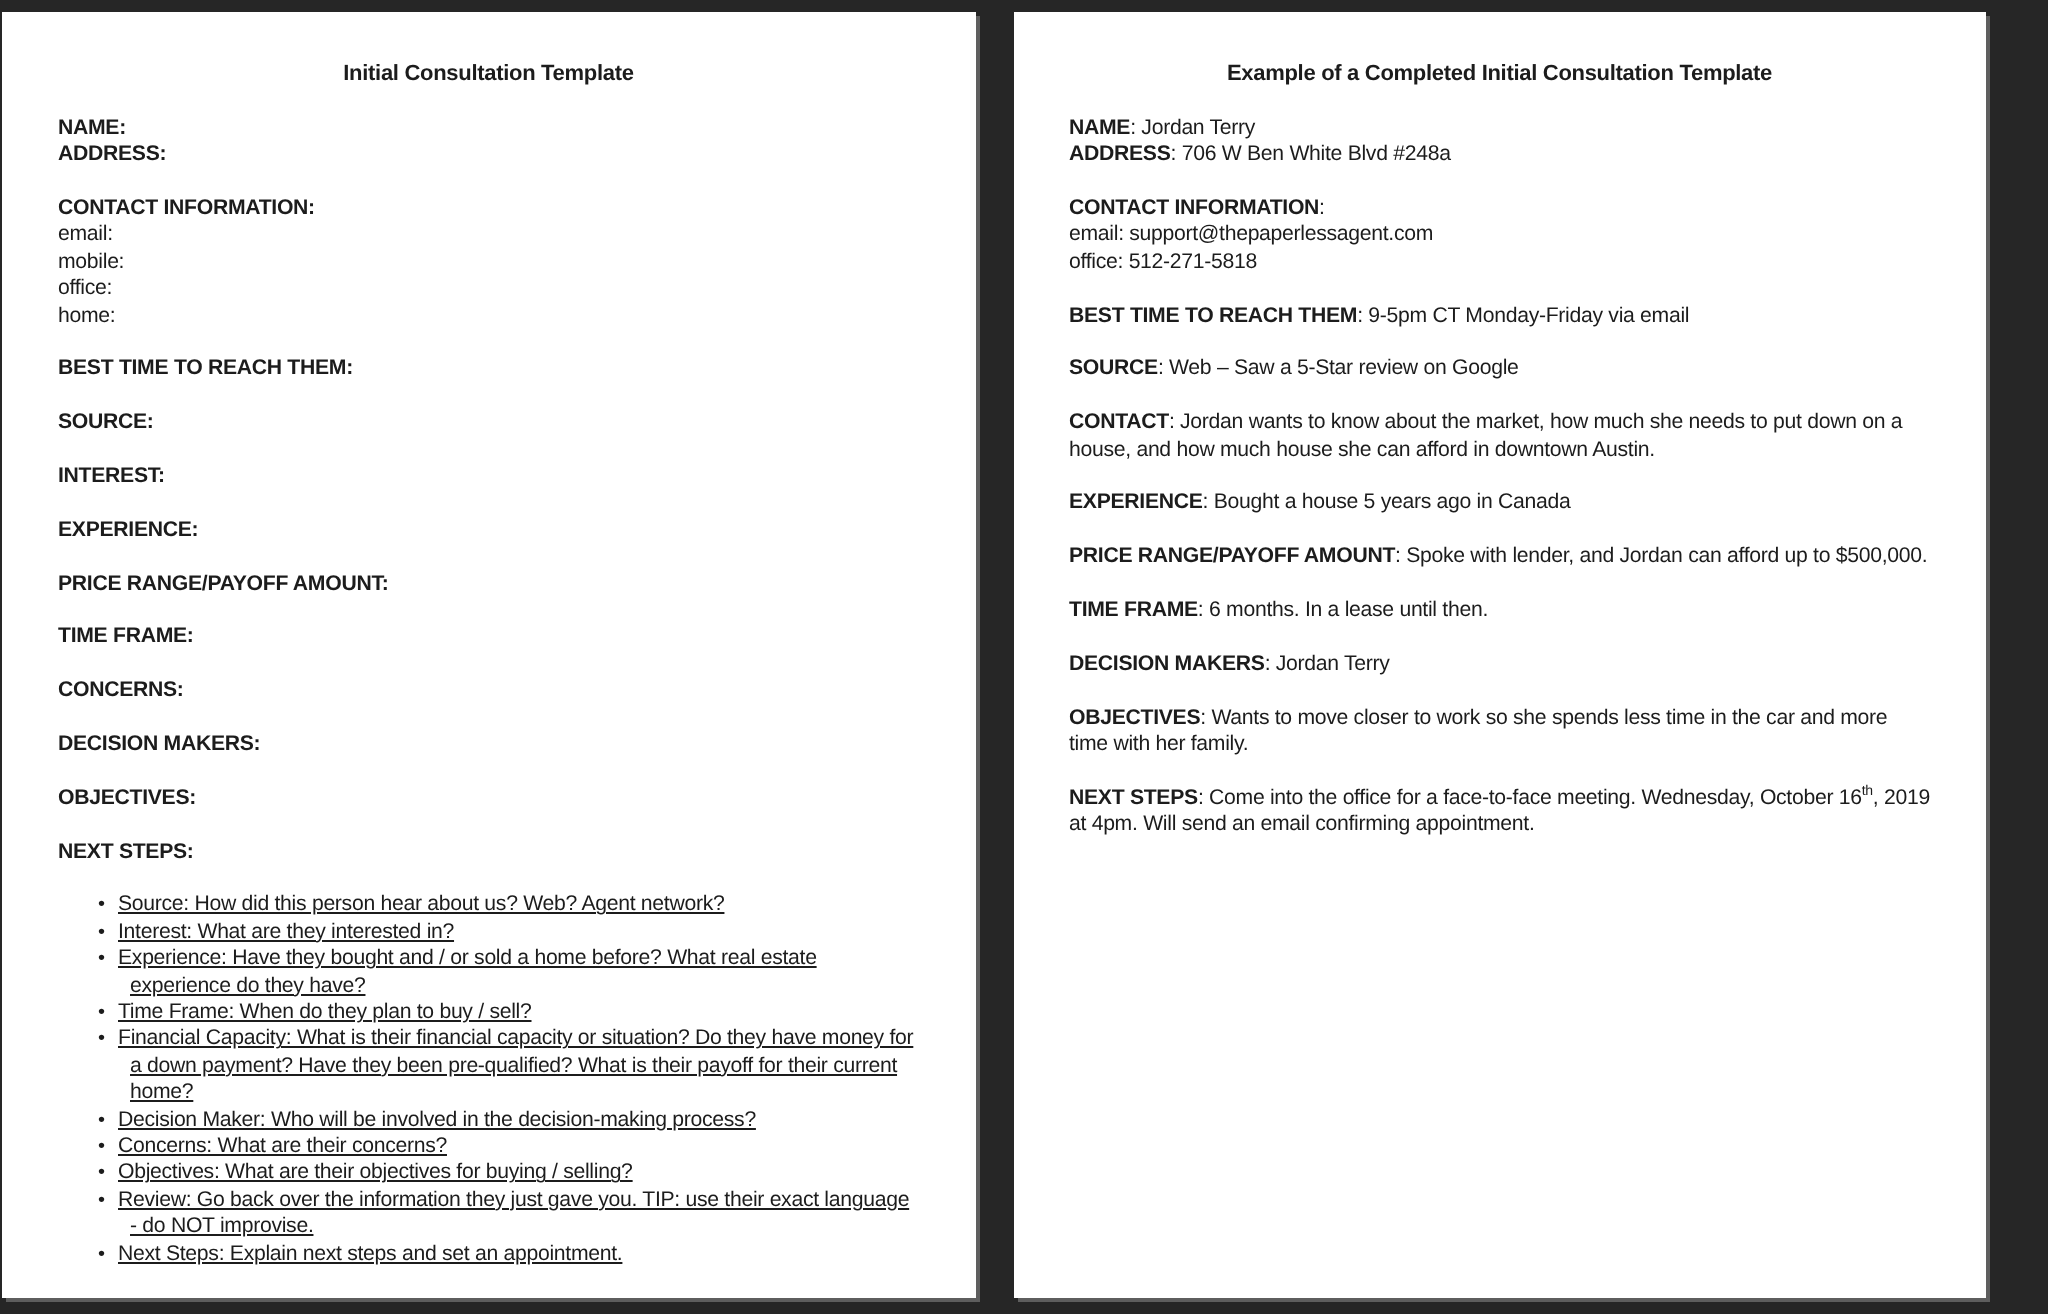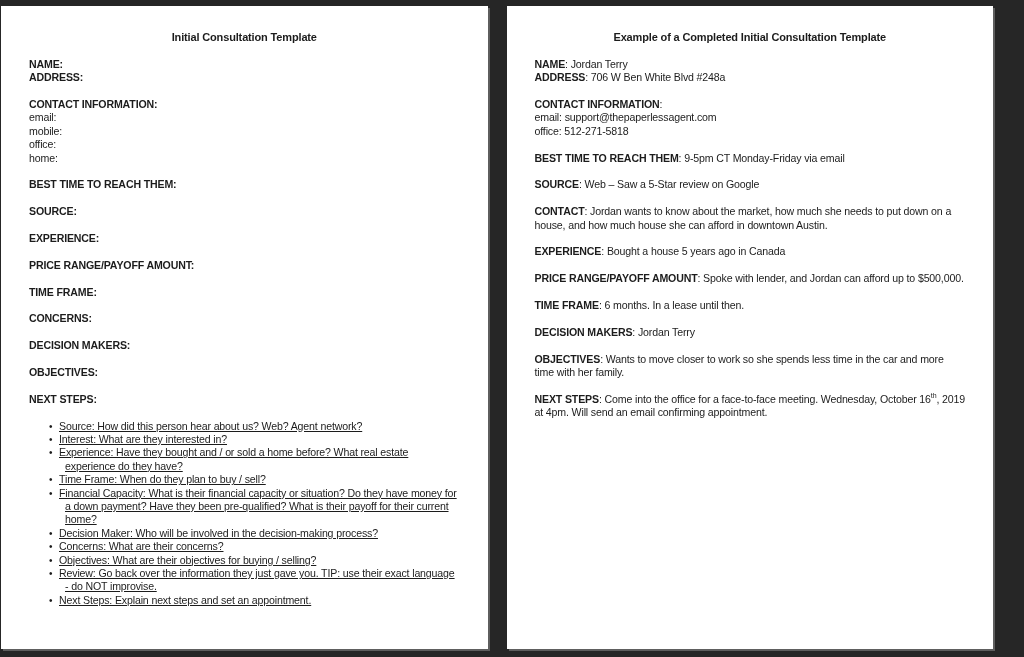--- a/index.html
+++ b/index.html
@@ -83,20 +83,21 @@
     <div class="para">
       <div class="bold">CONTACT INFORMATION:</div>
       <div>email:</div>
       <div>mobile:</div>
       <div>office:</div>
       <div>home:</div>
     </div>
 
     <div class="para bold">BEST TIME TO REACH THEM:</div>
     <div class="para bold">SOURCE:</div>
+    <div class="para bold">INTEREST:</div>
     <div class="para bold">EXPERIENCE:</div>
     <div class="para bold">PRICE RANGE/PAYOFF AMOUNT:</div>
     <div class="para bold">TIME FRAME:</div>
     <div class="para bold">CONCERNS:</div>
     <div class="para bold">DECISION MAKERS:</div>
     <div class="para bold">OBJECTIVES:</div>
     <div class="para bold">NEXT STEPS:</div>
 
     <ul class="guide">
       <li>Source: How did this person hear about us? Web? Agent network?</li>

